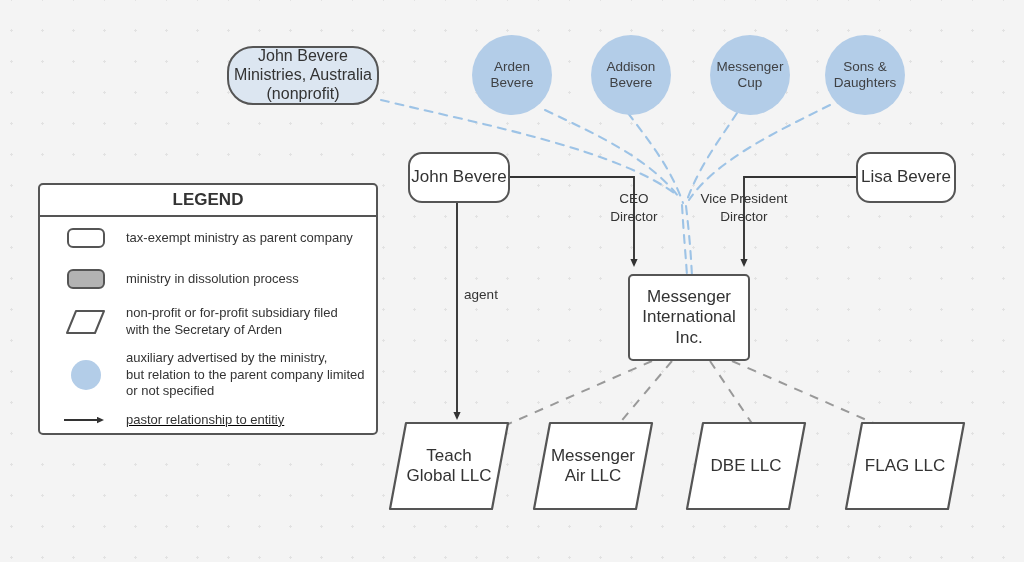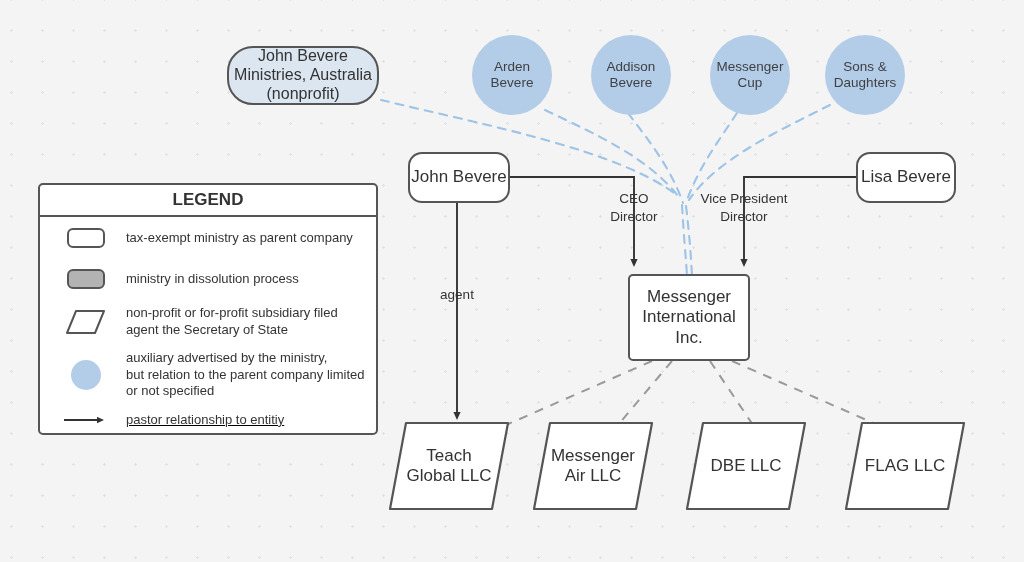--- a/index.html
+++ b/index.html
@@ -235,21 +235,21 @@
   </div>
 
   <div class="edge-label" style="left:599px; top:190px; width:70px;">
     <span style="white-space:pre-line;">CEO
 Director</span>
   </div>
   <div class="edge-label" style="left:694px; top:190px; width:100px;">
     <span style="white-space:pre-line;">Vice President
 Director</span>
   </div>
-  <div class="edge-label" style="left:427px; top:286px; width:60px; text-align:center;">
+  <div class="edge-label" style="left:451px; top:286px; width:60px; text-align:center;">
     <span>agent</span>
   </div>
 
   <div class="para-wrap" style="left:386px; top:419px; width:126px; height:94px;">
     <svg width="126" height="94">
       <path d="M20,4 L122,4 L106,90 L4,90 Z" fill="#ffffff" stroke="#555555" stroke-width="2.2" stroke-linejoin="round"></path>
     </svg>
     <div class="para-label" style="white-space:pre-line;">Teach
 Global LLC</div>
   </div>
@@ -293,21 +293,21 @@
       <div class="legend-text" style="white-space:pre-line;">ministry in dissolution process</div>
     </div>
 
     <div class="legend-row" style="height:46px;">
       <div class="legend-swatch">
         <svg width="44" height="28">
           <path d="M12,3 L40,3 L31,25 L3,25 Z" fill="#ffffff" stroke="#555555" stroke-width="2" stroke-linejoin="round"></path>
         </svg>
       </div>
       <div class="legend-text" style="white-space:pre-line;">non-profit or for-profit subsidiary filed
-agent the Secretary of State</div>
+with the Secretary of Arden</div>
     </div>
 
     <div class="legend-row" style="height:60px;">
       <div class="legend-swatch">
         <div class="sw-circle"></div>
       </div>
       <div class="legend-text" style="white-space:pre-line;">auxiliary advertised by the ministry,
 but relation to the parent company limited
 or not specified</div>
     </div>

